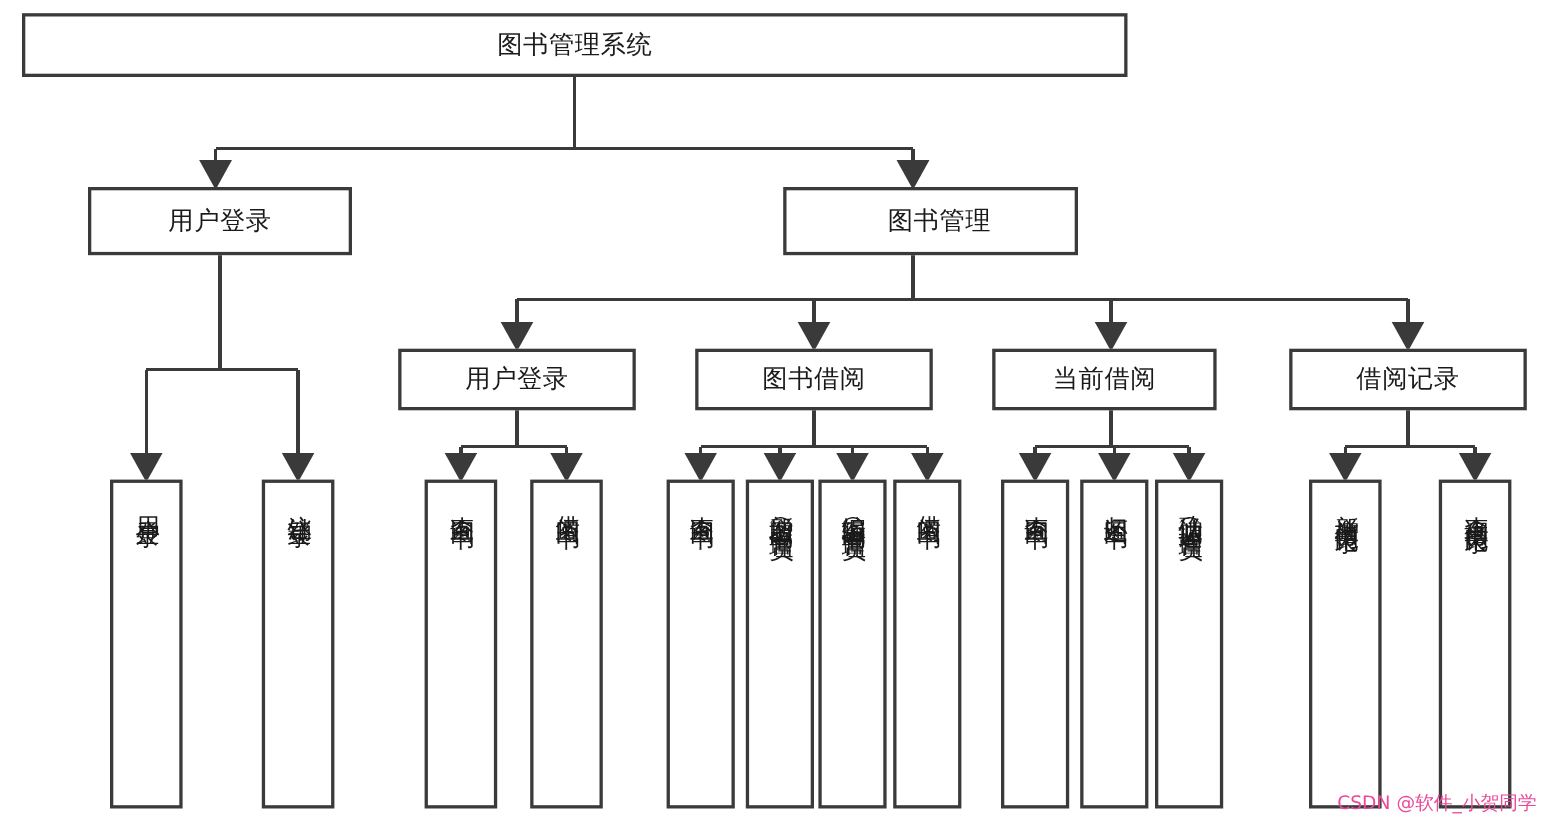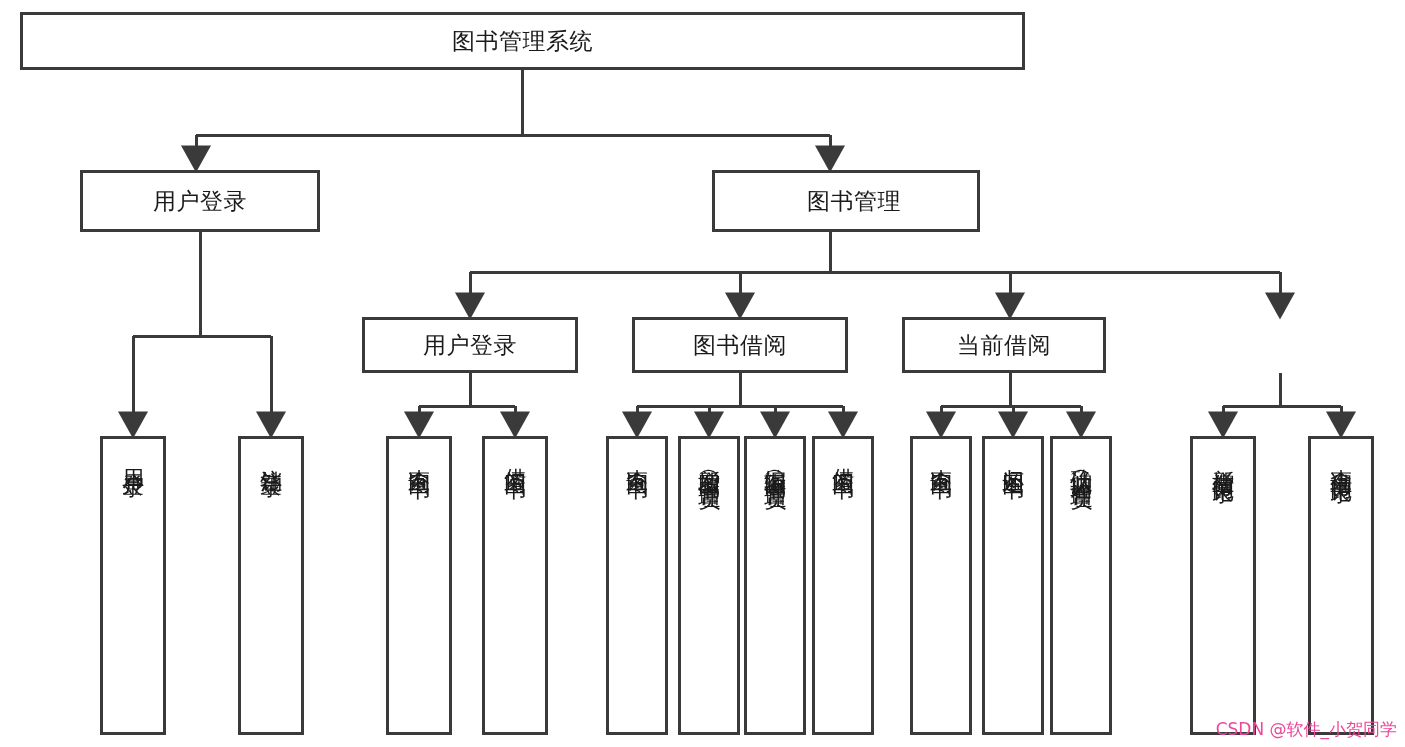--- a/index.html
+++ b/index.html
@@ -142,20 +142,23 @@
 
   <div class="node horizontal" style="left:362px; top:317px; width:216px; height:56px;">
     <span class="label">用户登录</span>
   </div>
   <div class="node horizontal" style="left:632px; top:317px; width:216px; height:56px;align-items:center;">
     <span class="label">图书借阅</span>
   </div>
   <div class="node horizontal" style="left:902px; top:317px; width:204px; height:56px;">
     <span class="label">当前借阅</span>
   </div>
+  <div class="node horizontal" style="left:1172px; top:317px; width:216px; height:56px;">
+    <span class="label">借阅记录</span>
+  </div>
 
   <div class="node vertical" style="left:100px; top:436px; width:66px; height:299px;">
     <span class="label">用户登录</span>
   </div>
   <div class="node vertical" style="left:238px; top:436px; width:66px; height:299px;">
     <span class="label">注销登录</span>
   </div>
 
   <div class="node vertical" style="left:386px; top:436px; width:66px; height:299px;">
     <span class="label">查询图书</span>

